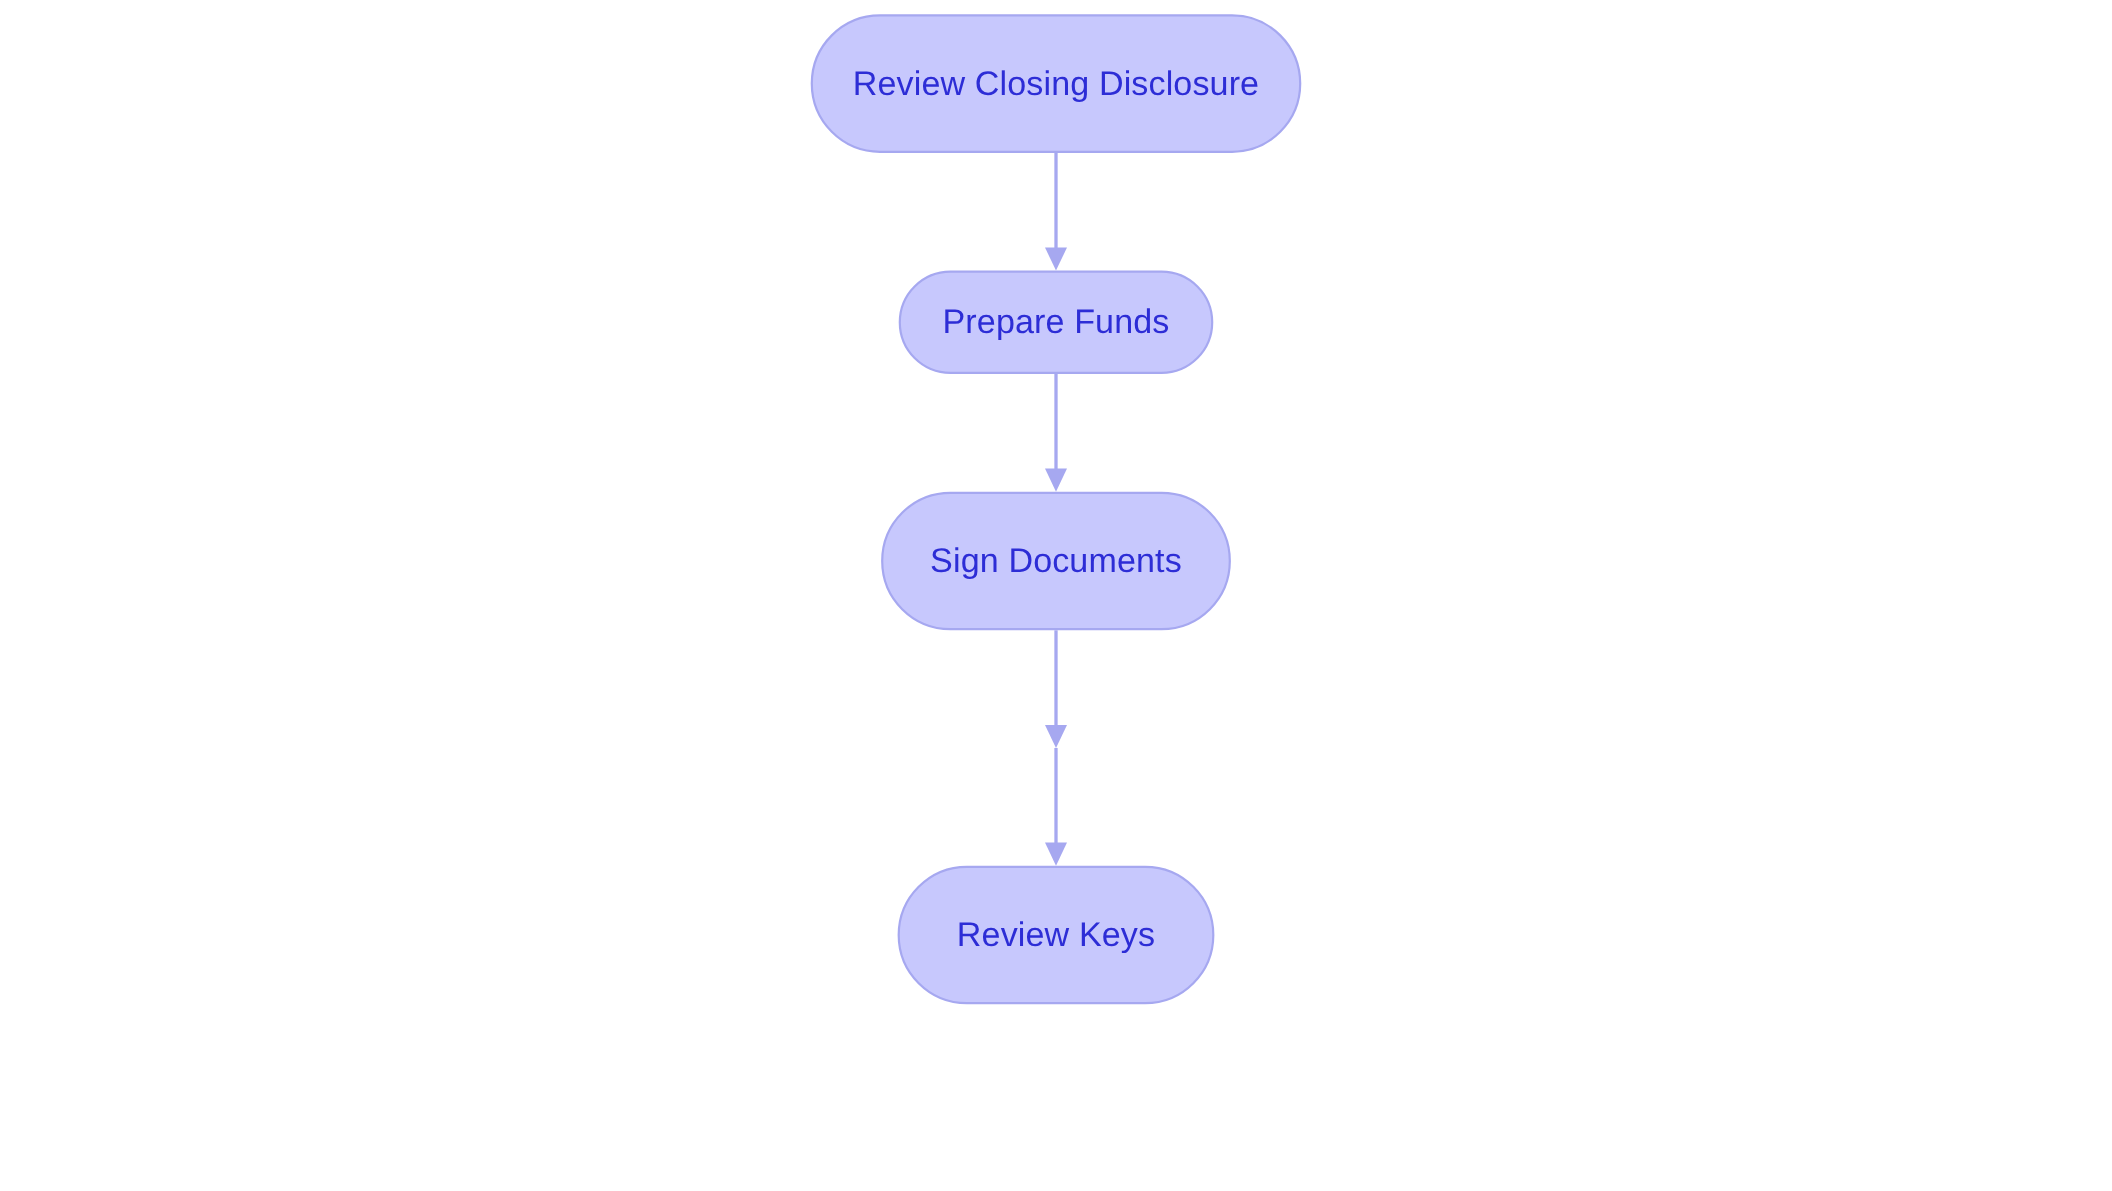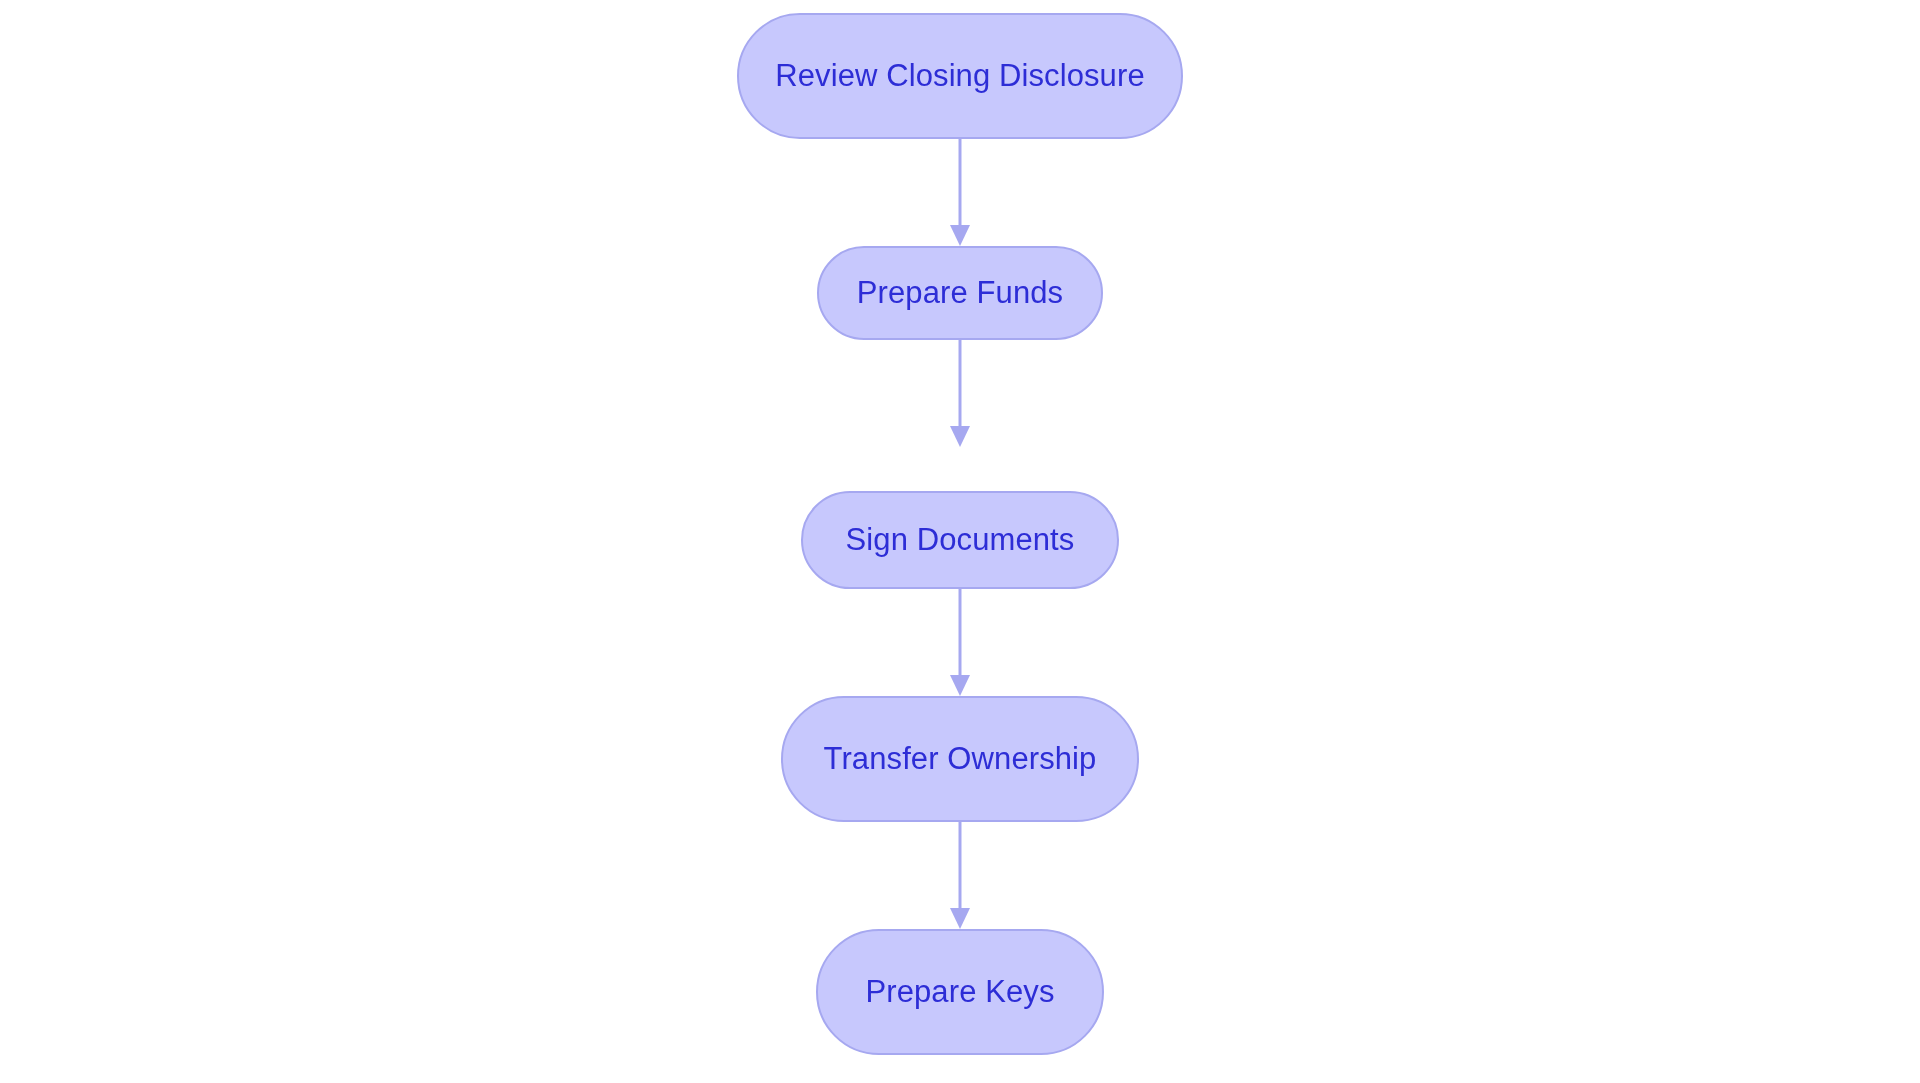--- a/index.html
+++ b/index.html
@@ -48,21 +48,21 @@
     line-height: 1;
   }
   .node-label {
     display: block;
     padding: 0 6px;
     transform: translateY(-1px);
   }
   
   .node-1 { width: 446px; height: 126px; }
   .node-2 { width: 286px; height: 94px; }
-  .node-3 { width: 318px; height: 98px; margin-top: 44px; }
+  .node-3 { width: 318px; height: 126px; }
   .node-4 { width: 358px; height: 126px; }
   .node-5 { width: 288px; height: 126px; }
 
   .connector {
     width: 24px;
     height: 107px;
     display: block;
   }
   .connector svg {
     display: block;
@@ -104,29 +104,26 @@
       <span class="node-label">Sign Documents</span>
     </div>
 
     <div class="connector">
       <svg width="24" height="107" viewBox="0 0 24 107" aria-hidden="true">
         <line x1="12" y1="0" x2="12" y2="92" stroke="#a6a8f0" stroke-width="3"></line>
         <polygon points="2,86 22,86 12,107" fill="#a6a8f0"></polygon>
       </svg>
     </div>
 
-    <div class="node node-4">
-      <span class="node-label">Transfer Ownership</span>
-    </div>
 
     <div class="connector">
       <svg width="24" height="107" viewBox="0 0 24 107" aria-hidden="true">
         <line x1="12" y1="0" x2="12" y2="92" stroke="#a6a8f0" stroke-width="3"></line>
         <polygon points="2,86 22,86 12,107" fill="#a6a8f0"></polygon>
       </svg>
     </div>
 
     <div class="node node-5">
-      <span class="node-label">Prepare Keys</span>
+      <span class="node-label">Review Keys</span>
     </div>
 
   </div>
 </div>
 
 </body></html>

